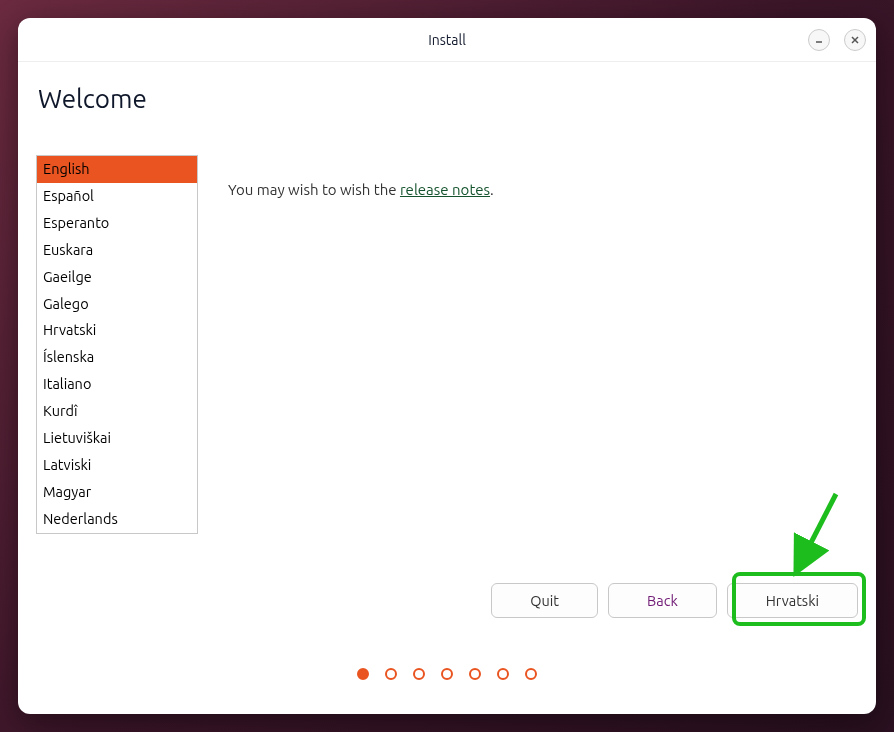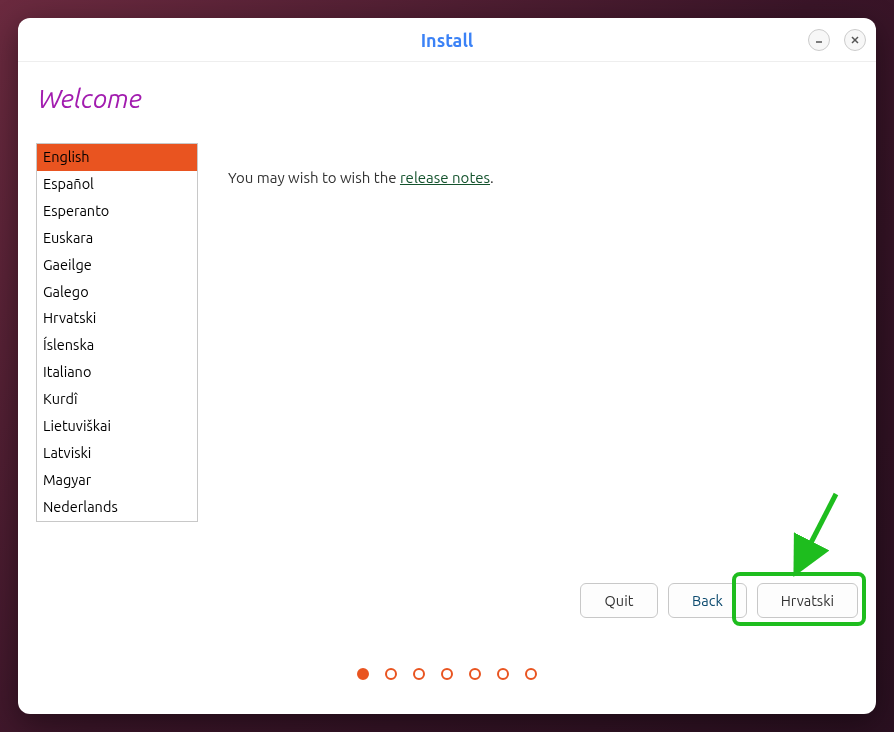--- a/index.html
+++ b/index.html
@@ -25,23 +25,23 @@
     }
     .titlebar {
       height: 44px;
       display: flex;
       align-items: center;
       justify-content: center;
       position: relative;
       border-bottom: 1px solid #eee;
     }
     .titlebar-title {
-      font-weight: 700;
-      font-size: 18px;
-      color: #3b82f6;
+      font-weight: 400;
+      font-size: 14px;
+      color: #0f172a;
     }
     .window-controls {
       position: absolute;
       right: 10px;
       top: 50%;
       transform: translateY(-50%);
       display: flex;
       gap: 14px;
     }
     .win-btn {
@@ -60,24 +60,23 @@
     .content {
       flex: 1;
       display: flex;
       flex-direction: column;
       padding: 22px 18px 18px 18px;
       position: relative;
     }
     .page-title {
       font-size: 26px;
       font-weight: 400;
-      color: #a21caf;
-      margin-bottom: 30px;
+      color: #0f172a;
+      margin-bottom: 42px;
       margin-left: 2px;
-      font-style: italic;
     }
     .main-row {
       display: flex;
       gap: 30px;
       flex: 1;
       align-items: flex-start;
     }
     .language-list {
       width: 162px;
       border: 1px solid #c8c8c8;
@@ -105,32 +104,32 @@
       color: #14532d;
     }
     .button-row {
       position: absolute;
       right: 18px;
       bottom: 96px;
       display: flex;
       gap: 10px;
     }
     .btn {
-      padding: 8px 23px;
+      padding: 8px 38px;
       min-width: 78px;
       border: 1px solid #c8c8c8;
       border-radius: 6px;
       background: #fdfdfd;
       font-size: 14.5px;
       color: #333;
       cursor: pointer;
       text-align: center;
     }
     .btn.disabled {
-      color: #0c4a6e;
+      color: #701a75;
       cursor: default;
     }
     .continue-highlight {
       position: absolute;
       right: 10px;
       bottom: 88px;
       border: 4px solid #1ebd1e;
       border-radius: 8px;
       padding: 4px;
       pointer-events: none;

